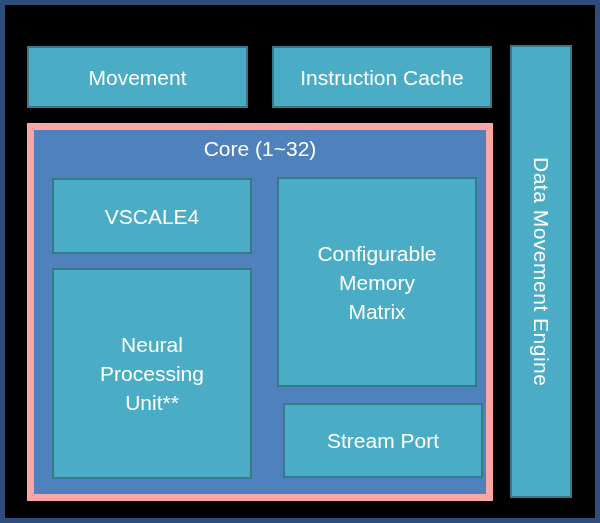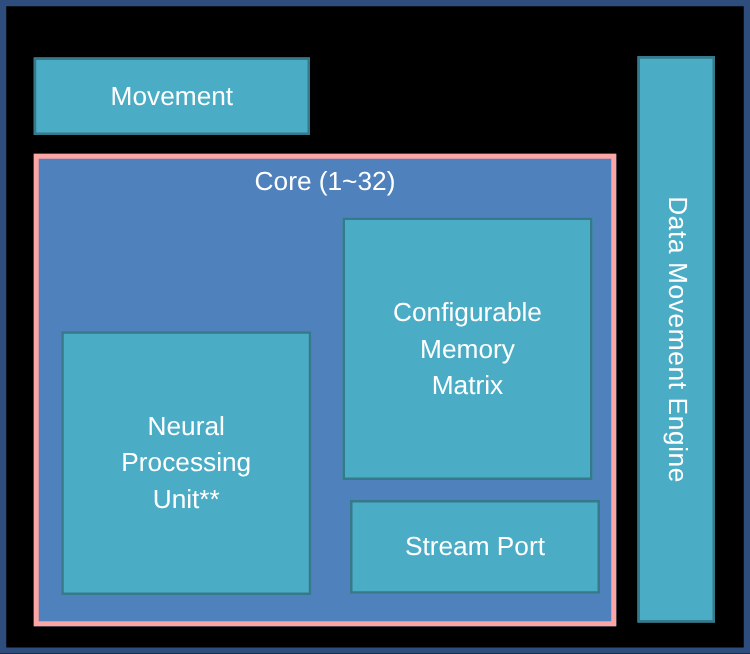--- a/index.html
+++ b/index.html
@@ -46,21 +46,21 @@
     text-orientation: mixed;
     font-size: 21px;
     letter-spacing: 0.5px;
   }
   
   .core {
     left: 22px; top: 118px; width: 466px; height: 378px;
     position: absolute;
     box-sizing: border-box;
     background: #4f81bd;
-    border: 4px solid #fca5a5;
+    border: 7px solid #fca5a5;
   }
   .core-title {
     position: absolute;
     left: 0; top: 7px;
     width: 100%;
     text-align: center;
     font-size: 21px;
     color: #ffffff;
   }
   
@@ -71,24 +71,30 @@
 </style>
 </head>
 <body>
 
 <div class="stage">
 
   <div class="box teal registers">
     <span class="label">Movement</span>
   </div>
 
+  <div class="box teal instruction-cache">
+    <span class="label">Instruction Cache</span>
+  </div>
 
   <div class="core">
     <div class="core-title">Core (1~32)</div>
 
+    <div class="box teal vscale4">
+      <span class="label">VSCALE4</span>
+    </div>
 
     <div class="box teal cmm">
       <span class="label">Configurable
 Memory
 Matrix</span>
     </div>
 
     <div class="box teal npu">
       <span class="label">Neural
 Processing

